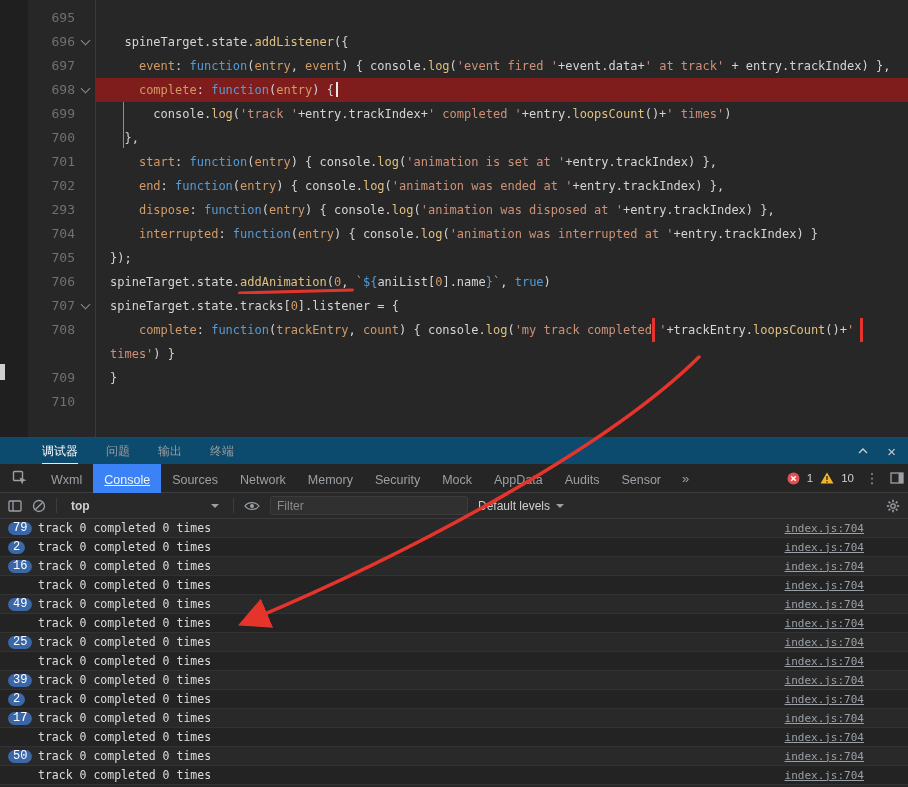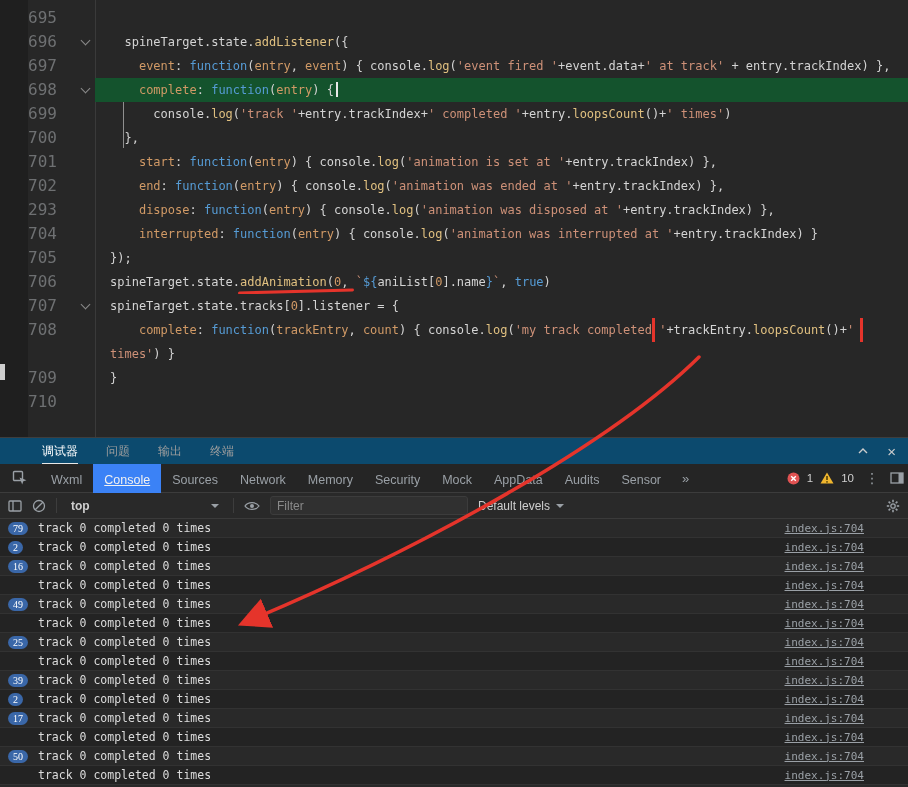--- a/index.html
+++ b/index.html
@@ -15,25 +15,25 @@
     font-family:"DejaVu Sans Mono", monospace;font-size:12px;
   }
   .glyphstrip{position:absolute;left:0;top:0;width:28px;height:437px;background:#1f1f1f;}
   .guide{position:absolute;width:1px;background:#3a3a3a;}
   .guide.main{left:95px;top:0;height:437px;}
   .guide.activeguide{left:123px;top:102px;height:46px;background:#8f8f8f;}
   .lefttick{position:absolute;left:0;top:364px;width:5px;height:16px;background:#cfcfcf;}
   .lines{position:relative;padding-top:6px;}
   .eline{display:flex;height:24px;line-height:24px;}
   .glyphcol{width:28px;flex:none;}
-  .lnum{width:47px;flex:none;color:#6e7072;font-size:16px;}
+  .lnum{width:47px;flex:none;text-align:right;color:#6e7072;font-size:13px;}
   .foldcol{width:20px;flex:none;display:flex;align-items:center;justify-content:center;}
   .chev{width:6px;height:6px;border-right:1.4px solid #8a8a8a;border-bottom:1.4px solid #8a8a8a;transform:rotate(45deg);display:inline-block;margin-top:-4px;}
   .codetext{flex:1 1 auto;padding-left:15px;white-space:pre;overflow:hidden;}
-  .eline.active .codetext{background:#14532d;}
+  .eline.active .codetext{background:#7f1d1d;}
   .tk-p{color:#d4d4d4;}
   .tk-k{color:#569cd6;}
   .tk-f{color:#e0c080;}
   .tk-s{color:#ce9178;}
   .tk-o{color:#d19a66;}
   .tk-n{color:#d19a66;}
   .tk-i{color:#569cd6;}
   .cursor{display:inline-block;width:2px;height:15px;background:#e8e8e8;vertical-align:-3px;margin-left:2px;}
   
   .redbox{position:relative;}
@@ -75,22 +75,22 @@
   .levels{display:flex;align-items:center;gap:6px;font-size:12px;color:#cfcfcf;}
   .fgear{margin-left:auto;display:flex;align-items:center;}
   
   .cout{flex:1 1 auto;overflow:hidden;background:#242424;}
   .crow{height:19px;display:flex;align-items:center;padding:0 44px 0 8px;
     border-bottom:1px solid #323232;box-sizing:border-box;
     font-family:"DejaVu Sans Mono", monospace;font-size:11.5px;color:#dcdcdc;}
   .crow:nth-child(odd){background:#292929;}
   .crow:nth-child(even){background:#232323;}
   .cslot{width:28px;flex:none;display:flex;}
-  .cbadge{background:#3a67a8;color:#ffffff;font-size:10px;line-height:13px;border-radius:7px;
-    padding:0 5px;font-family:Liberation Serif, serif;}
+  .cbadge{background:#3a67a8;color:#ffffff;font-size:12px;line-height:13px;border-radius:7px;
+    padding:0 5px;font-family:Liberation Mono, monospace;}
   .cmsg{margin-left:2px;white-space:pre;}
   .clink{margin-left:auto;color:#9aa0a6;text-decoration:underline;font-size:11px;cursor:pointer;}
   
   .annot-svg{position:absolute;left:0;top:0;width:908px;height:787px;pointer-events:none;z-index:60;}
   .icon{display:inline-flex;align-items:center;justify-content:center;}
 </style>
 </head>
 <body>
 
 <div class="editor">

